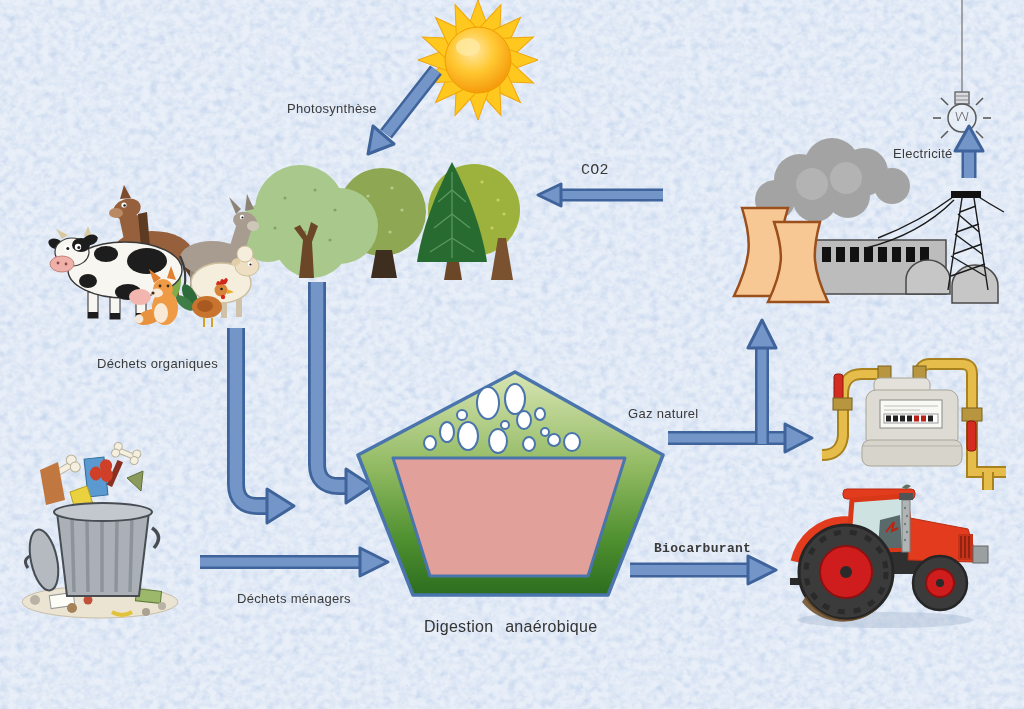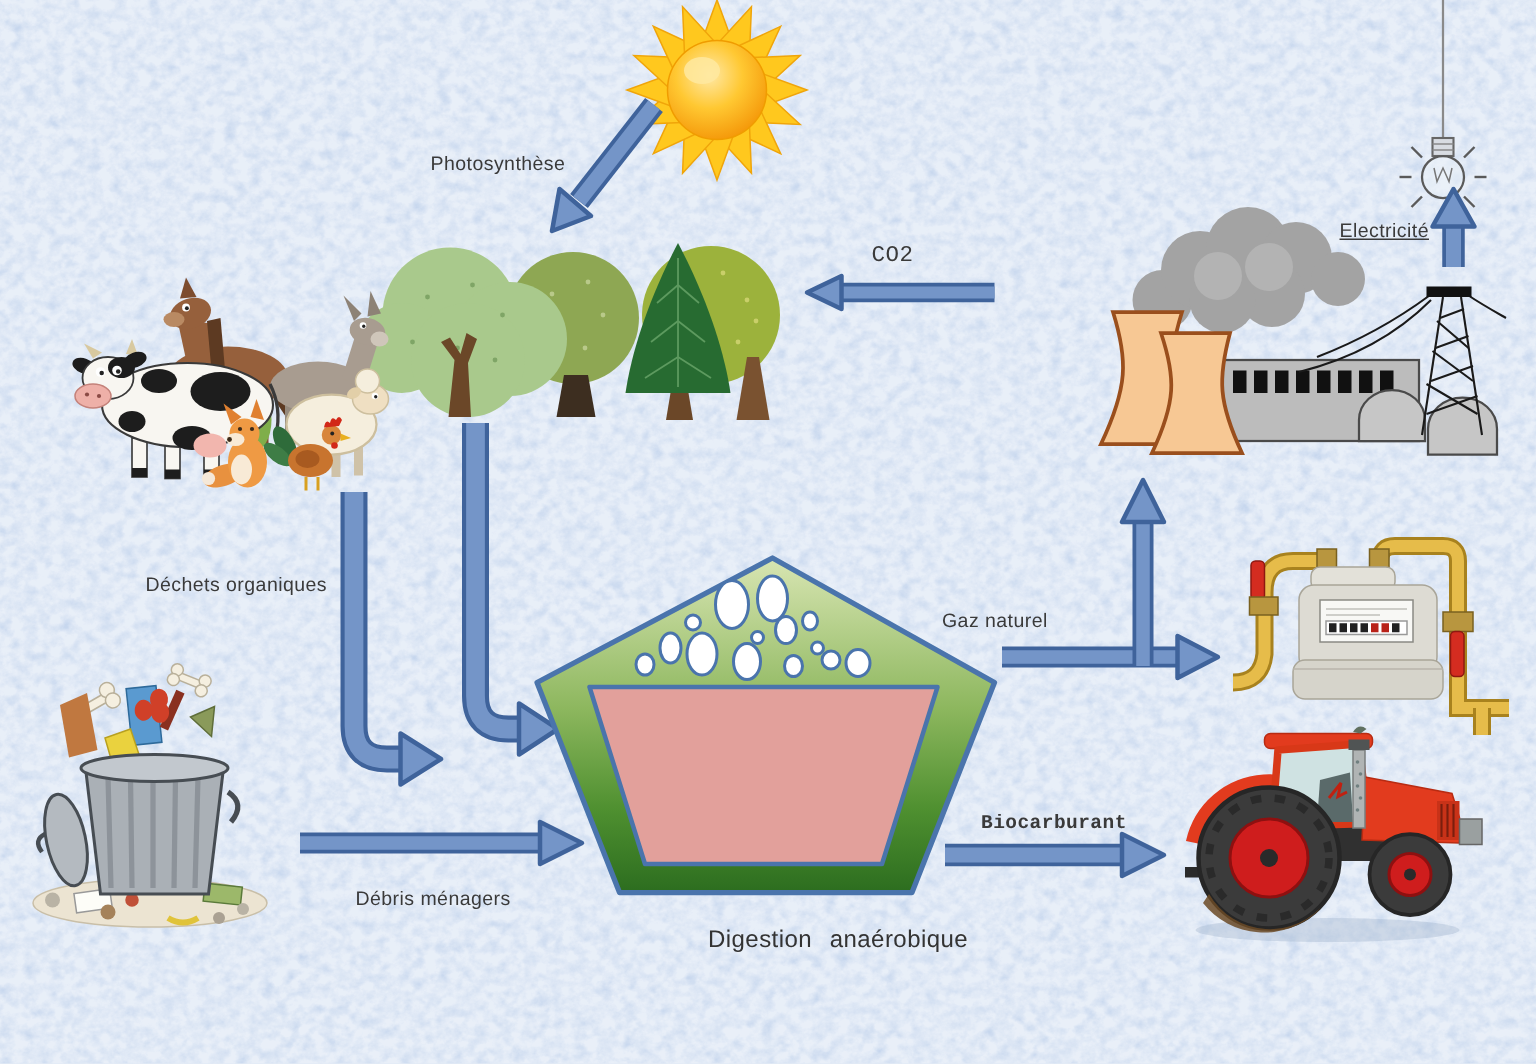--- a/index.html
+++ b/index.html
@@ -475,20 +475,20 @@
     <circle cx="846" cy="572" r="26" fill="#cf1d1d" stroke="#8e1010" stroke-width="2"></circle>
     <circle cx="846" cy="572" r="6" fill="#2a2a2a"></circle>
     <circle cx="940" cy="583" r="27" fill="#3b3b3b" stroke="#262626" stroke-width="2.5"></circle>
     <circle cx="940" cy="583" r="14" fill="#cf1d1d" stroke="#8e1010" stroke-width="2"></circle>
     <circle cx="940" cy="583" r="4" fill="#2a2a2a"></circle>
   </g>
 </svg>
 
 <div class="label" style="left:287px;top:100px;">Photosynthèse</div>
 <div class="label serif" style="left:581px;top:162px;font-family:Liberation Mono, monospace;">CO2</div>
-<div class="label" style="left:893px;top:145px;text-decoration:underline;">Electricité</div>
-<div class="label" style="left:97px;top:381px;">Déchets organiques</div>
-<div class="label" style="left:237px;top:590px;">Débris ménagers</div>
+<div class="label" style="left:893px;top:145px;">Electricité</div>
+<div class="label" style="left:97px;top:355px;">Déchets organiques</div>
+<div class="label" style="left:237px;top:590px;">Déchets ménagers</div>
 <div class="label" style="left:628px;top:405px;">Gaz naturel</div>
 <div class="label semibold" style="left:654px;top:540px;font-family:Liberation Mono, monospace;">Biocarburant</div>
-<div class="label big" style="left:424px;top:618px;margin-left:48px;">Digestion anaérobique</div>
+<div class="label big" style="left:424px;top:618px;">Digestion anaérobique</div>
 
 </div>
 
 </body></html>

